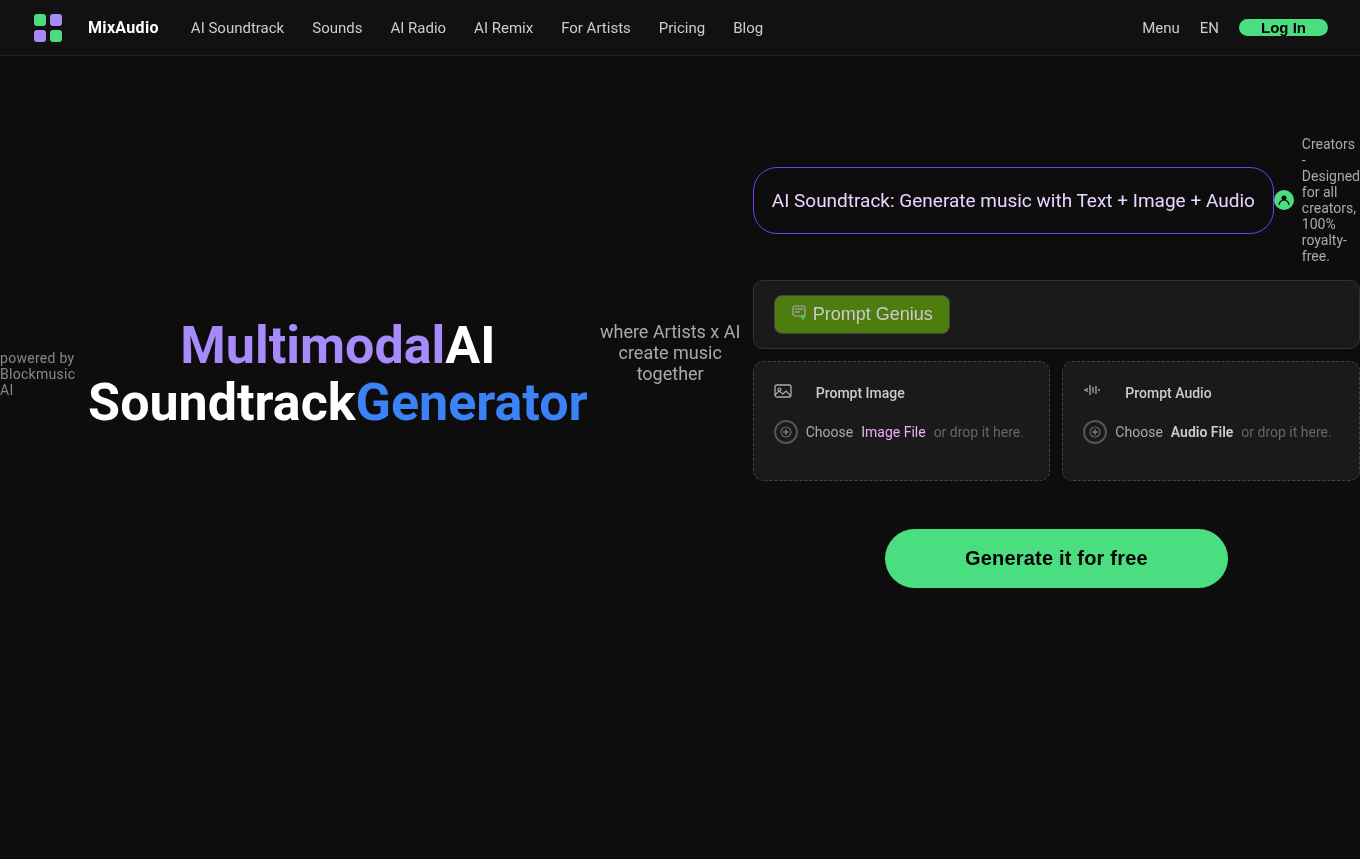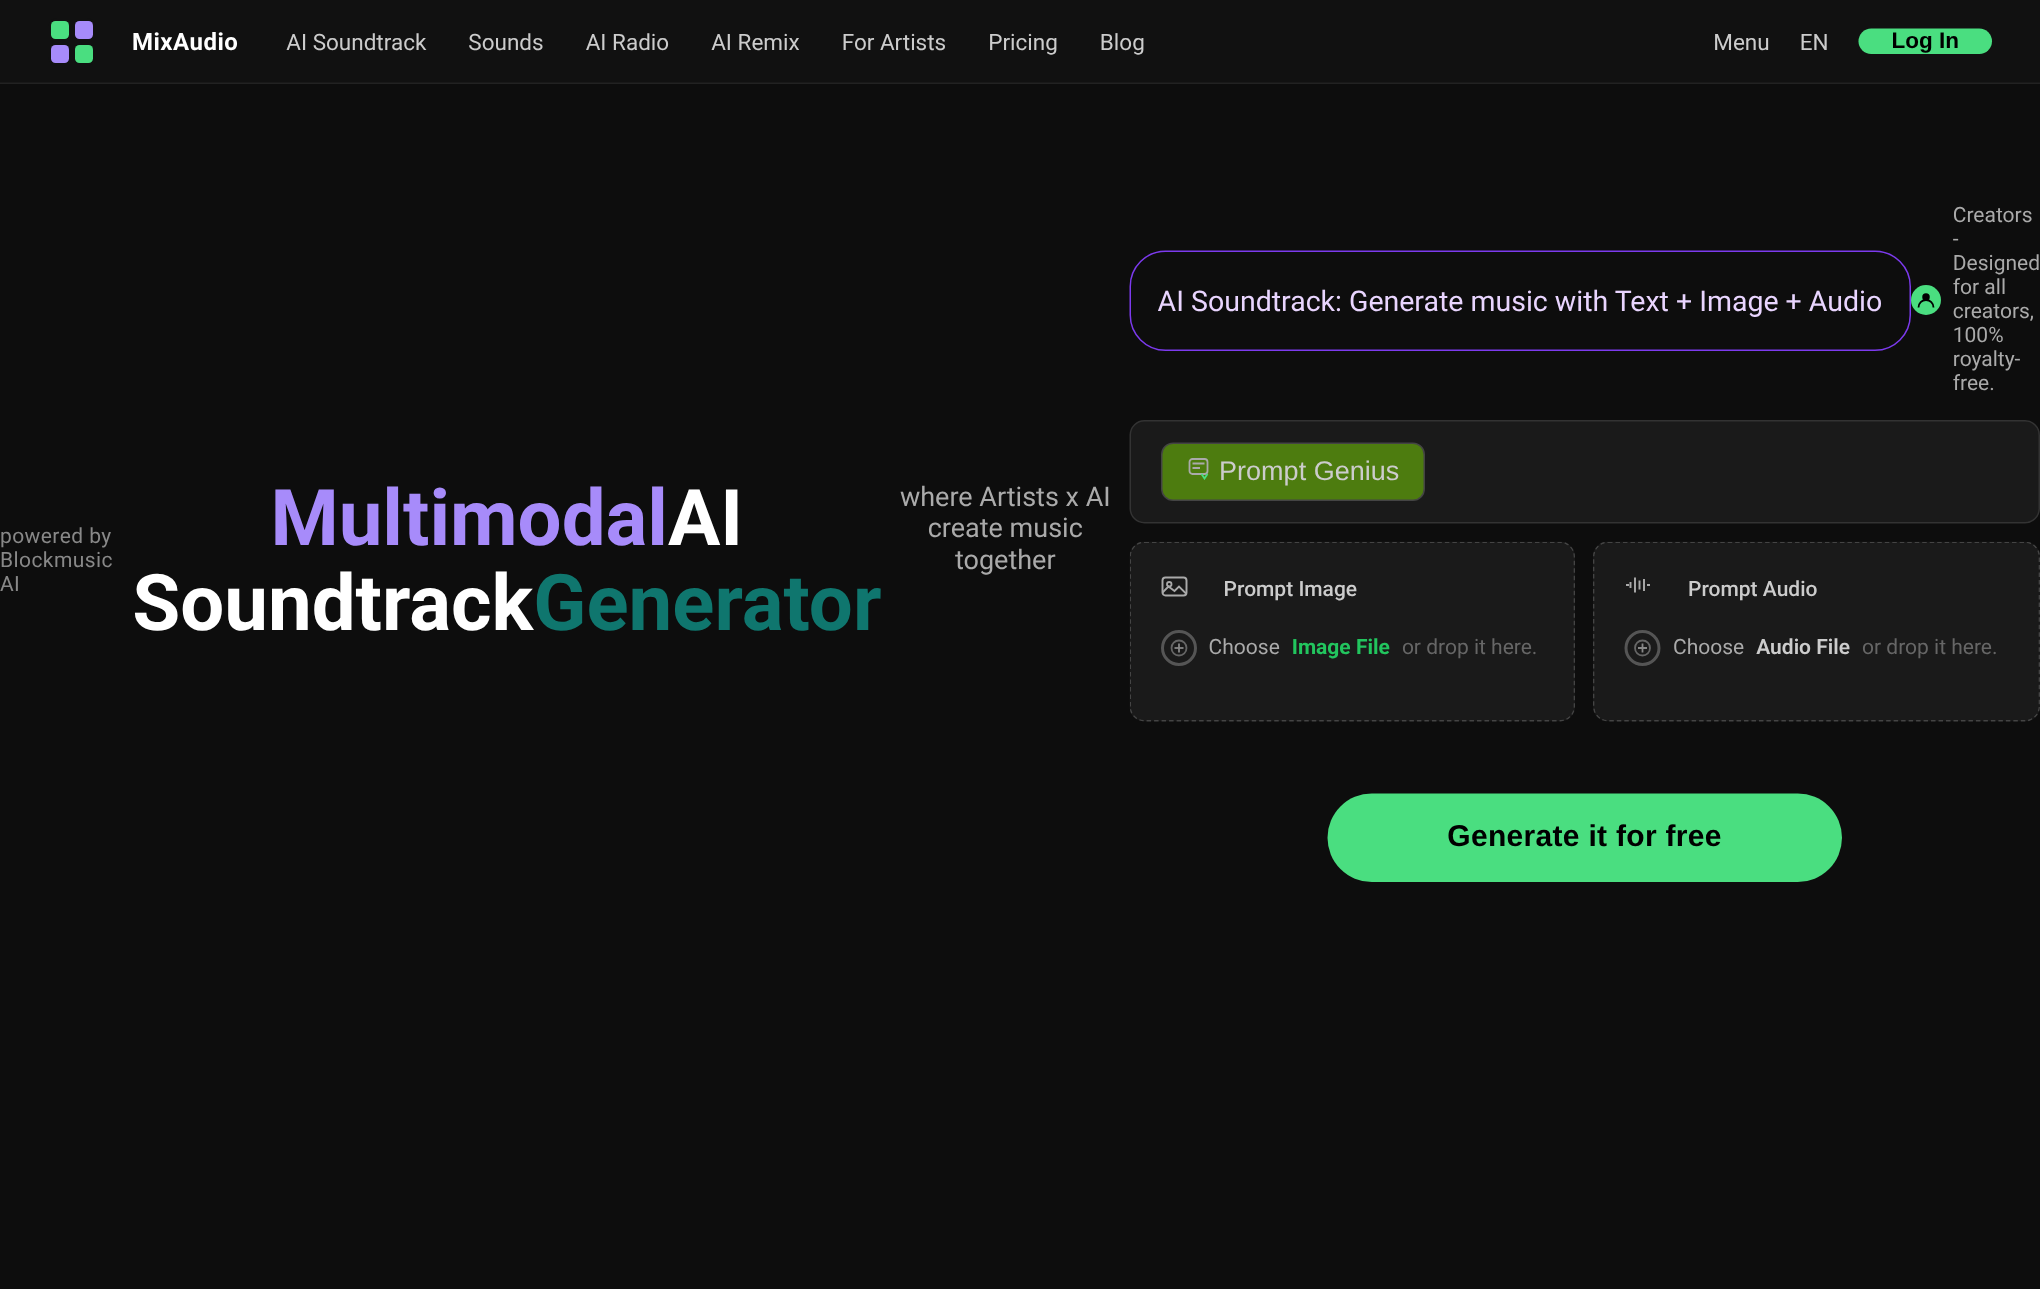--- a/index.html
+++ b/index.html
@@ -110,21 +110,21 @@
 
     .hero-title .part-multimodal {
       color: #a78bfa; 
     }
 
     .hero-title .part-ai-soundtrack {
       color: #ffffff;
     }
 
     .hero-title .part-generator {
-      color: #0f766e; 
+      color: #3b82f6; 
     }
 
     .hero-subtitle {
       font-size: 18px;
       color: #aaaaaa;
       text-align: center;
       margin-bottom: 60px;
     }
 
     
@@ -366,21 +366,21 @@
         </div>
         <div class="file-choose-row">
           <div class="file-upload-icon">
             <svg width="12" height="12" viewBox="0 0 12 12" fill="none">
               <circle cx="6" cy="6" r="5" stroke="#666" stroke-width="1.2" fill="none"></circle>
               <line x1="6" y1="3" x2="6" y2="9" stroke="#888" stroke-width="1.2"></line>
               <line x1="3" y1="6" x2="9" y2="6" stroke="#888" stroke-width="1.2"></line>
             </svg>
           </div>
           <span style="color:#aaa;">Choose</span>
-          <span style="color:#22c55e;font-weight:700;cursor:pointer;">Image File</span>
+          <span style="color:#f0abfc;font-weight:400;cursor:pointer;">Image File</span>
           <span style="color:#666;">or drop it here.</span>
         </div>
       </div>
 
       <div class="prompt-panel">
         <div class="prompt-panel-header">
           <span class="panel-icon">
             <svg width="18" height="18" viewBox="0 0 18 18" fill="none" xmlns="http://www.w3.org/2000/svg">
               <path d="M7 3 L7 13" stroke="#aaa" stroke-width="1.3"></path>
               <path d="M10 5 L10 11" stroke="#aaa" stroke-width="1.3"></path>

